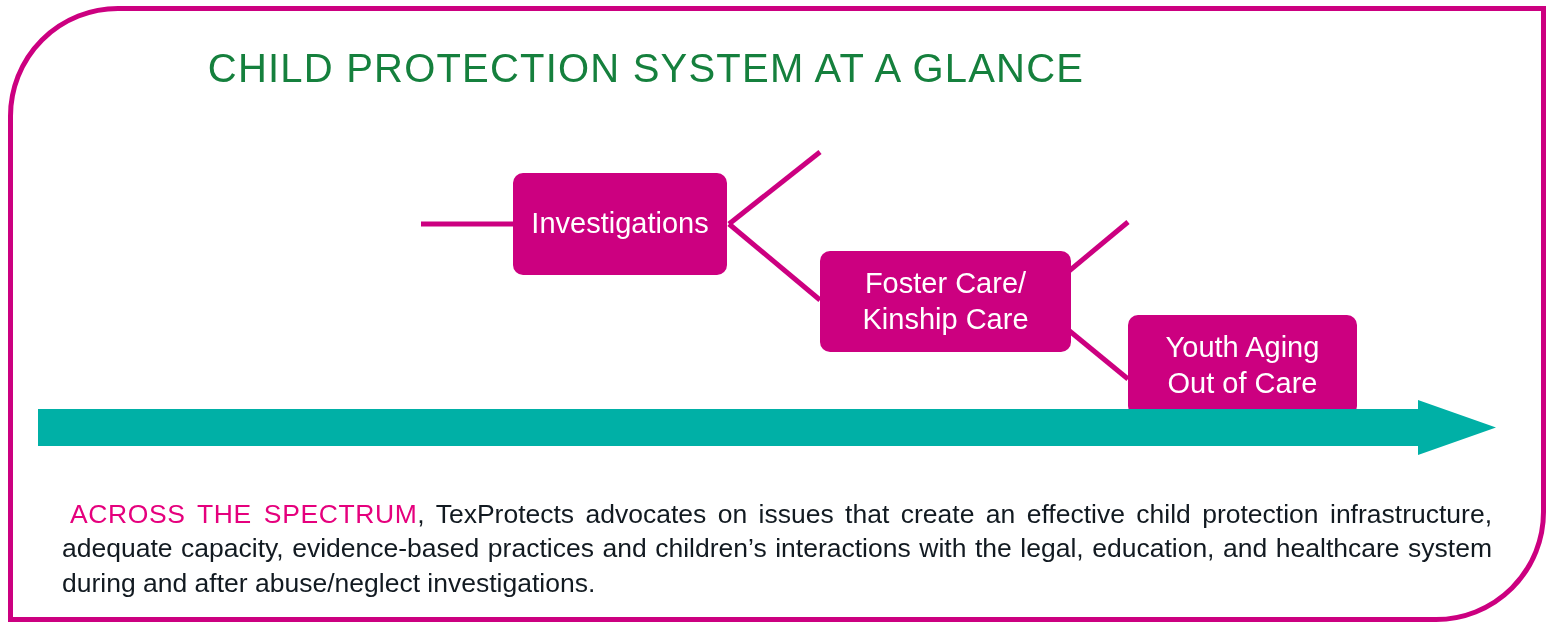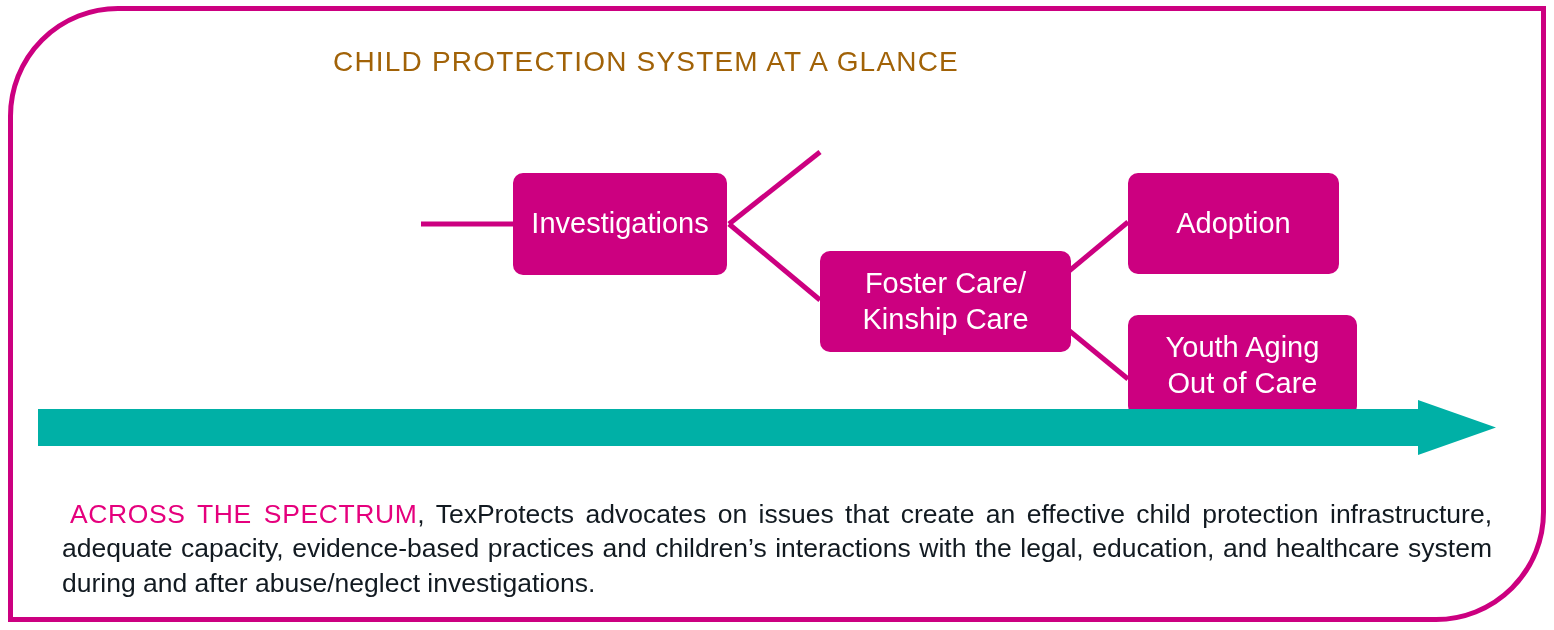--- a/index.html
+++ b/index.html
@@ -32,22 +32,22 @@
     border-top-right-radius: 0;
     border-bottom-left-radius: 0;
     pointer-events: none;
   }
   #title {
     position: absolute;
     left: 0;
     top: 46px;
     width: 1292px;
     text-align: center;
-    color: #a16207;
-    font-size: 28px;
+    color: #15803d;
+    font-size: 40px;
     letter-spacing: 1.2px;
     font-weight: 400;
     white-space: nowrap;
   }
   
   #diagram {
     position: absolute;
     left: 0;
     top: 0;
     width: 1554px;
@@ -128,21 +128,20 @@
       <line x1="729" y1="224" x2="820" y2="300" stroke="#CC0080" stroke-width="5"></line>
 
       <line x1="1033" y1="301" x2="1128" y2="222" stroke="#CC0080" stroke-width="5"></line>
 
       <line x1="1033" y1="301" x2="1128" y2="379" stroke="#CC0080" stroke-width="5"></line>
     </svg>
 
     <div class="node" id="node-investigations">Investigations</div>
     <div class="node" id="node-foster">Foster Care/
 Kinship Care</div>
-    <div class="node" id="node-adoption">Adoption</div>
     <div class="node" id="node-youth">Youth Aging
 Out of Care</div>
 
   </div>
 
   <svg id="spectrum-arrow" viewBox="0 0 1458 55" preserveAspectRatio="none" xmlns="http://www.w3.org/2000/svg">
     <polygon points="0,9 1380,9 1380,0 1458,27.5 1380,55 1380,46 0,46" fill="#00B0A6"></polygon>
   </svg>
 
   <p id="footnote"><span id="footnote-lead">ACROSS THE SPECTRUM</span><span id="footnote-body">, TexProtects advocates on issues that create an effective child protection infrastructure, adequate capacity, evidence-based practices and children’s interactions with the legal, education, and healthcare system during and after abuse/neglect investigations.</span></p>

